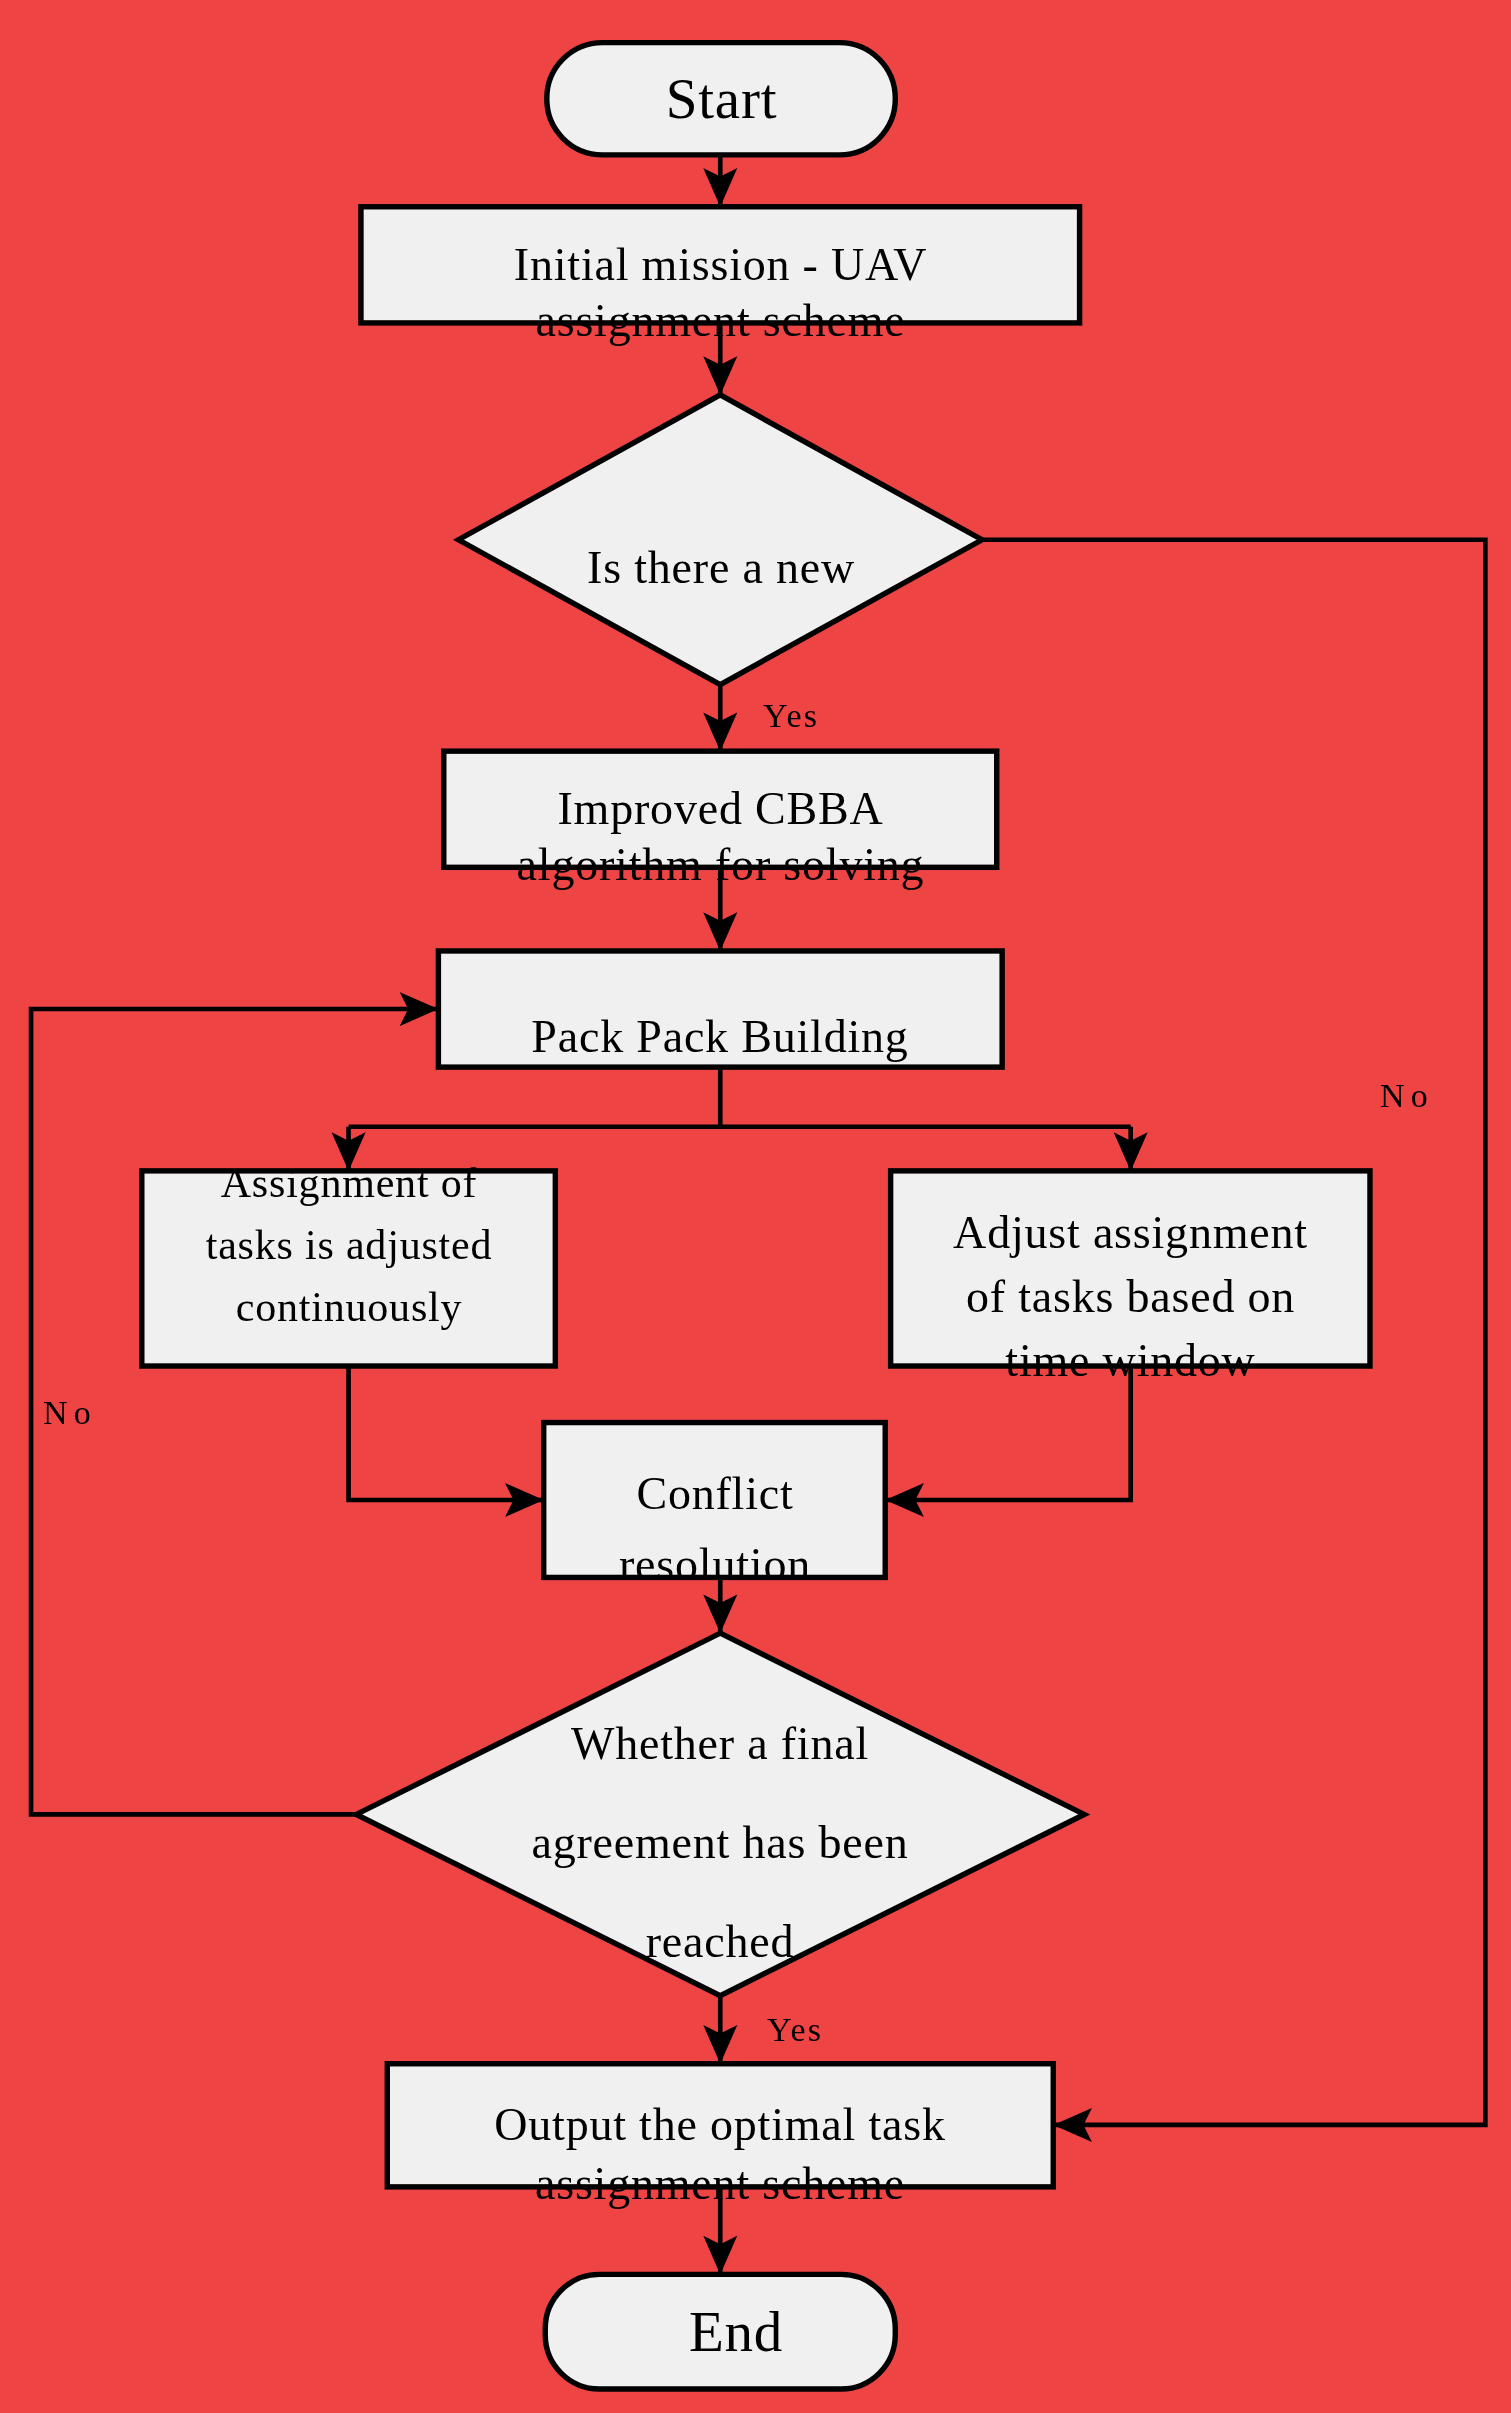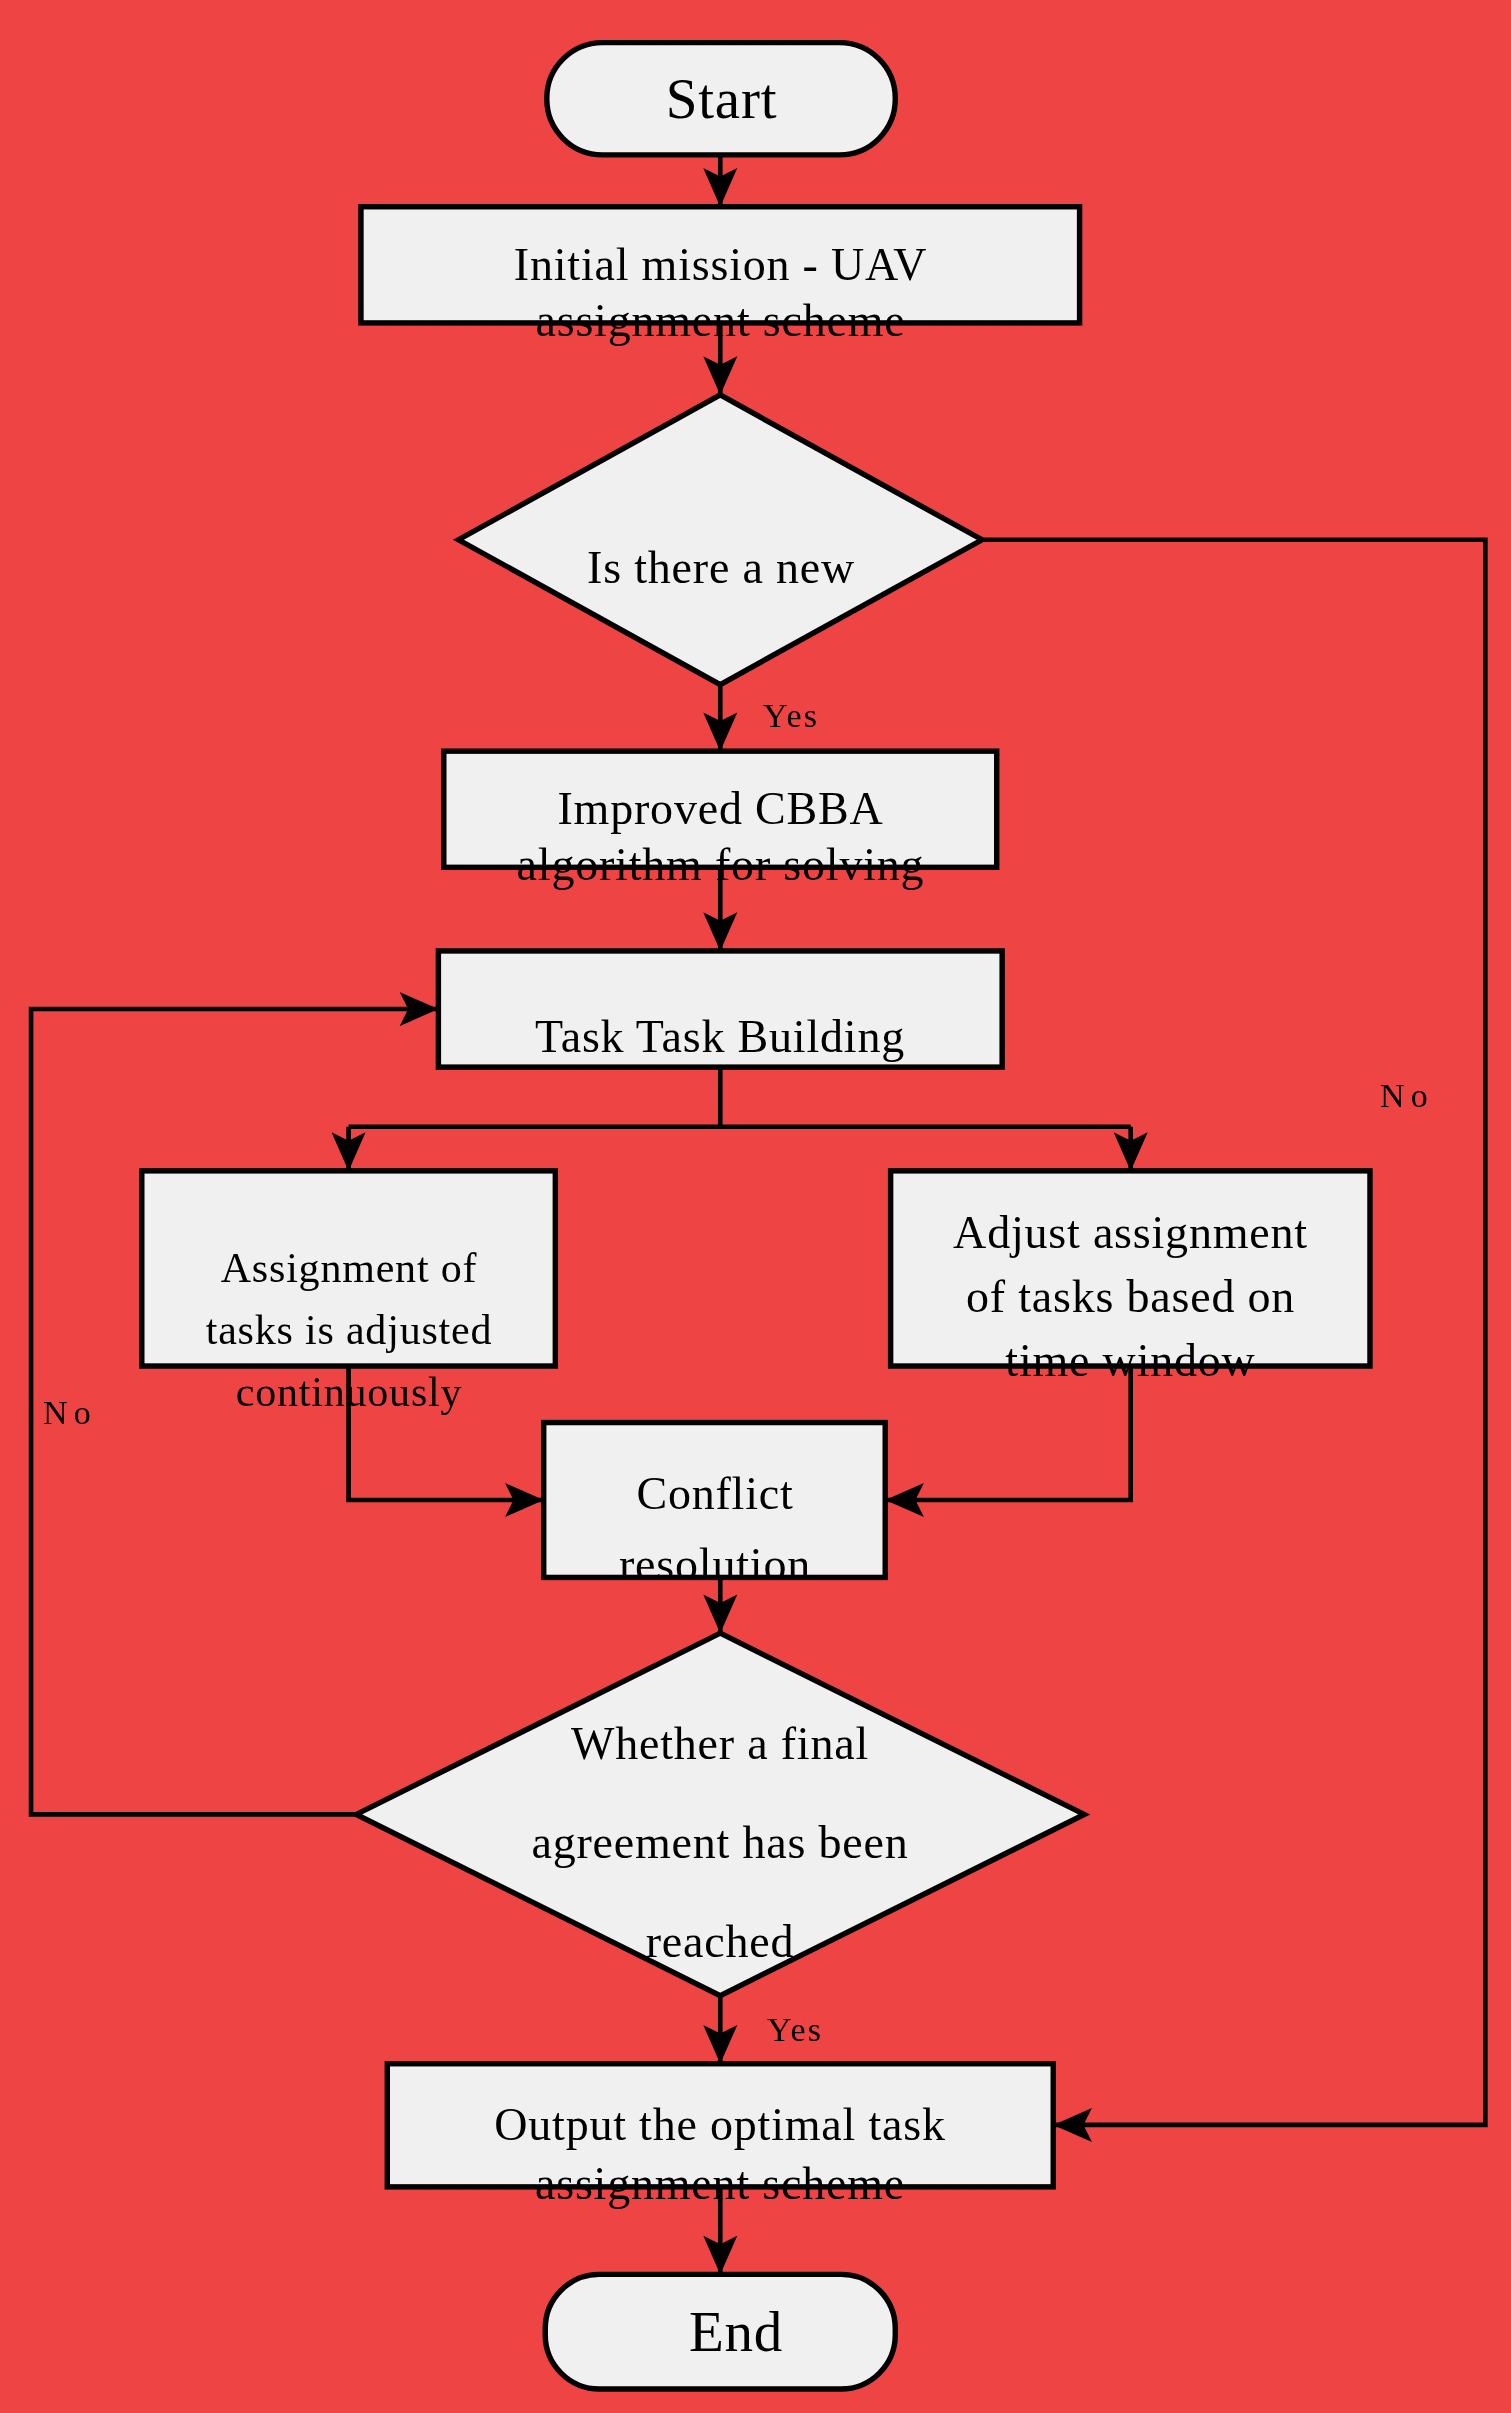--- a/index.html
+++ b/index.html
@@ -94,23 +94,23 @@
 
   <div class="nl body-text lh78" style="left:459px; top:395px; width:524px; height:290px;">
     <span class="ln">Is there a new</span>
   </div>
 
   <div class="nl body-text lh72" style="left:444px; top:751px; width:553px; height:116px;text-align:center;">
     <span class="ln">Improved CBBA</span>
     <span class="ln">algorithm for solving</span>
   </div>
 
-  <div class="nl body-text" style="left:438px; top:951px; width:564px; height:116px;">Task Task Building</div>
+  <div class="nl body-text" style="left:438px; top:951px; width:564px; height:116px;">Pack Pack Building</div>
 
-  <div class="nl small-box lh80" style="left:142px; top:1232px; width:414px; height:195px;">
+  <div class="nl small-box lh80" style="left:142px; top:1147px; width:414px; height:195px;">
     <span class="ln">Assignment of</span>
     <span class="ln">tasks is adjusted</span>
     <span class="ln">continuously</span>
   </div>
 
   <div class="nl body-text lh82" style="left:891px; top:1171px; width:479px; height:195px;">
     <span class="ln">Adjust assignment</span>
     <span class="ln">of tasks based on</span>
     <span class="ln">time window</span>
   </div>

